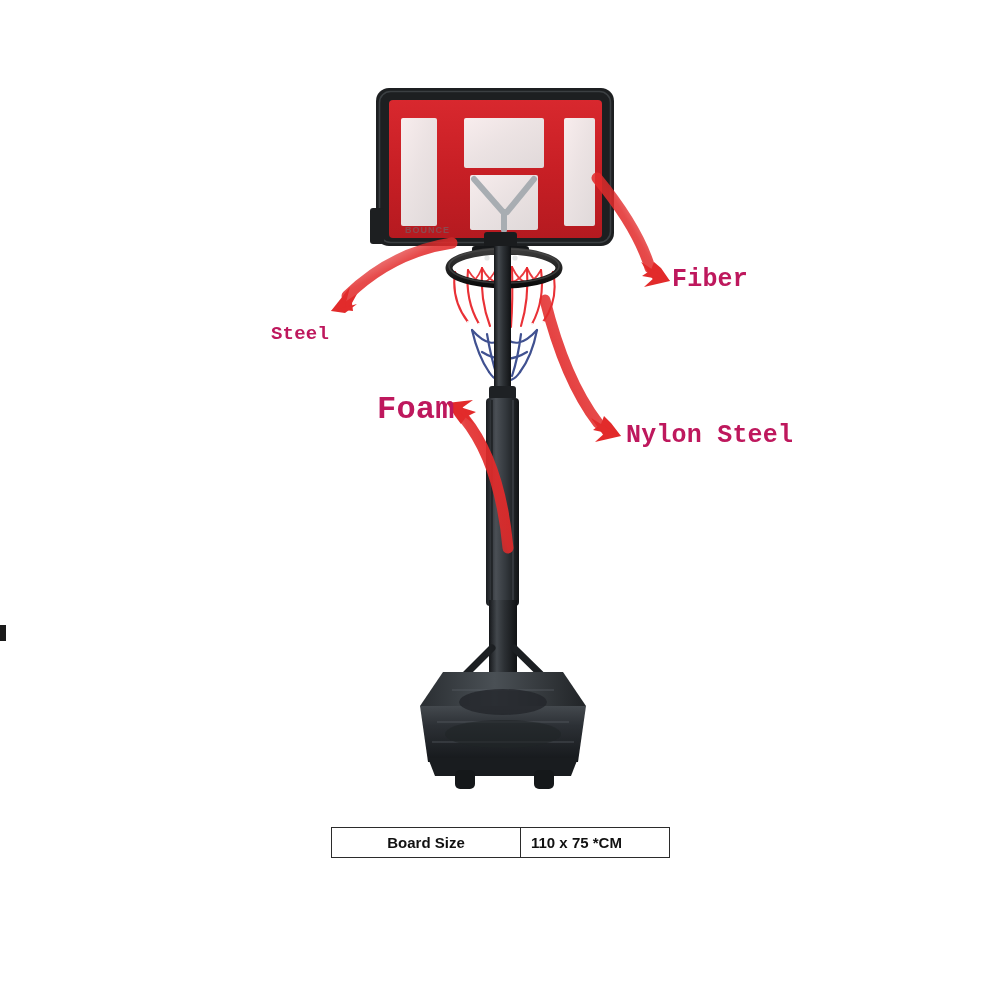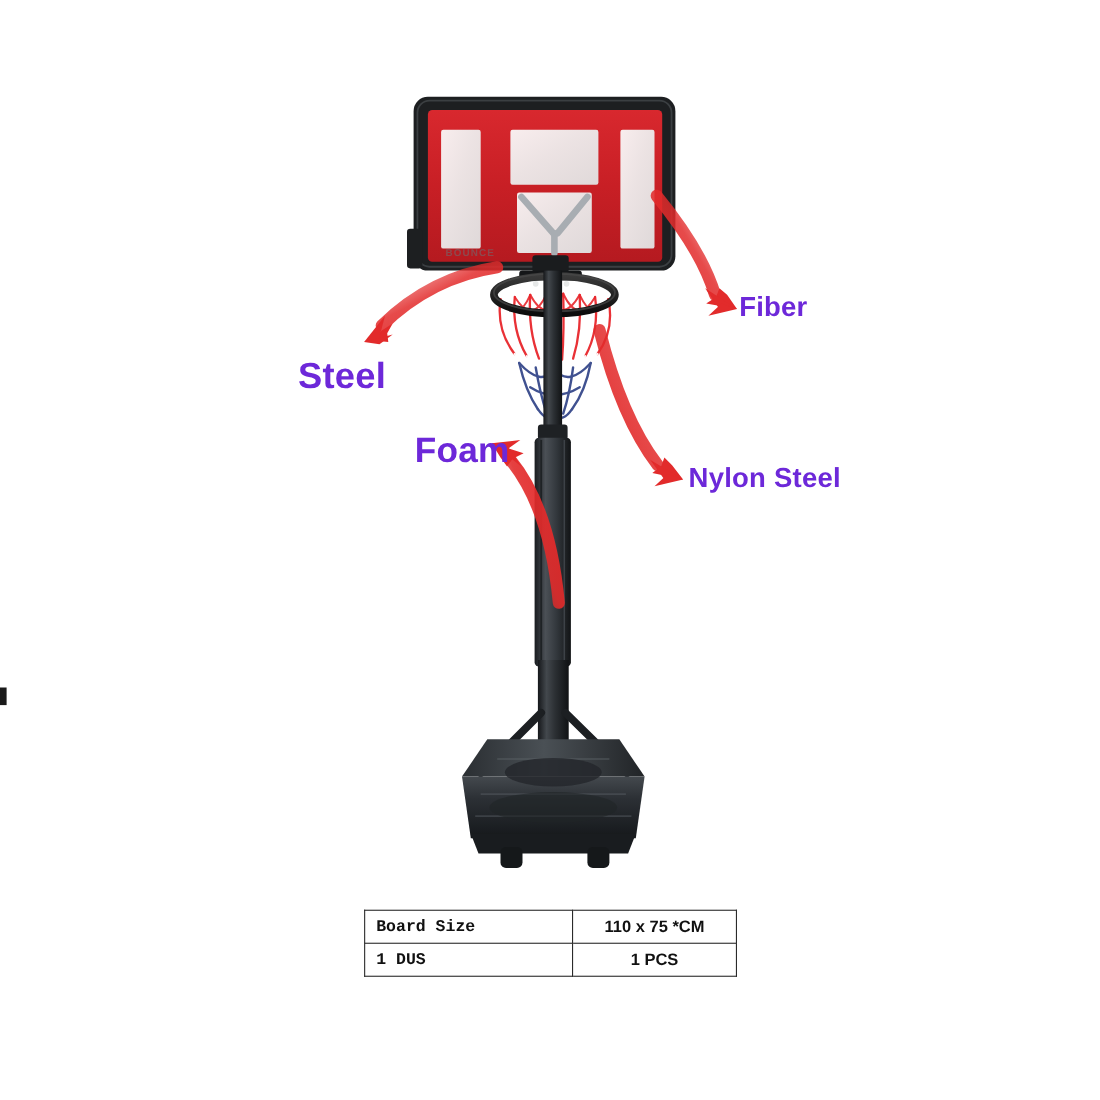--- a/index.html
+++ b/index.html
@@ -23,27 +23,27 @@
   .layer {
     position: absolute;
     left: 0;
     top: 0;
     width: 1000px;
     height: 1000px;
   }
   
   .callout {
     position: absolute;
-    font-family: Liberation Sans, sans-serif;
+    font-family: Liberation Mono, monospace;
     font-weight: bold;
-    color: #6d28d9;
+    color: #be185d;
     white-space: nowrap;
     letter-spacing: 0.2px;
   }
-  #label-steel  { left: 271px; top: 323px;  font-size: 33px; }
+  #label-steel  { left: 271px; top: 323px;  font-size: 19px; }
   #label-fiber  { left: 672px; top: 265px;  font-size: 25px; }
   #label-nylon  { left: 626px; top: 421px;  font-size: 25px; }
   #label-foam   { left: 377px; top: 391px;  font-size: 32px; }
 
   
   #spec-table {
     position: absolute;
     left: 331px;
     top: 827px;
     width: 339px;
@@ -54,25 +54,24 @@
     border: 1.6px solid #2b2b2b;
     height: 29px;
     font-family: "Liberation Sans", sans-serif;
     font-weight: bold;
     font-size: 15px;
     color: #111111;
     padding: 0 10px;
   }
   #spec-table td.col-label {
     width: 168px;
+    text-align: center;
+  }
+  #spec-table td.col-value {
     text-align: left;
-    font-family: Liberation Mono, monospace;
-  }
-  #spec-table td.col-value {
-    text-align: center;
   }
   
   #edge-artifact {
     position: absolute;
     left: 0px;
     top: 625px;
     width: 6px;
     height: 16px;
     background: #1a1a1a;
   }
@@ -295,22 +294,18 @@
   <div class="callout" id="label-nylon">Nylon Steel</div>
 
   <div class="callout" id="label-foam">Foam</div>
 
   <table id="spec-table">
     <tbody>
       <tr>
         <td class="col-label">Board Size</td>
         <td class="col-value">110 x 75 *CM</td>
       </tr>
-      <tr>
-        <td class="col-label">1 DUS</td>
-        <td class="col-value">1 PCS</td>
-      </tr>
     </tbody>
   </table>
 
   <div id="edge-artifact"></div>
 
 </div>
 
 </body></html>

